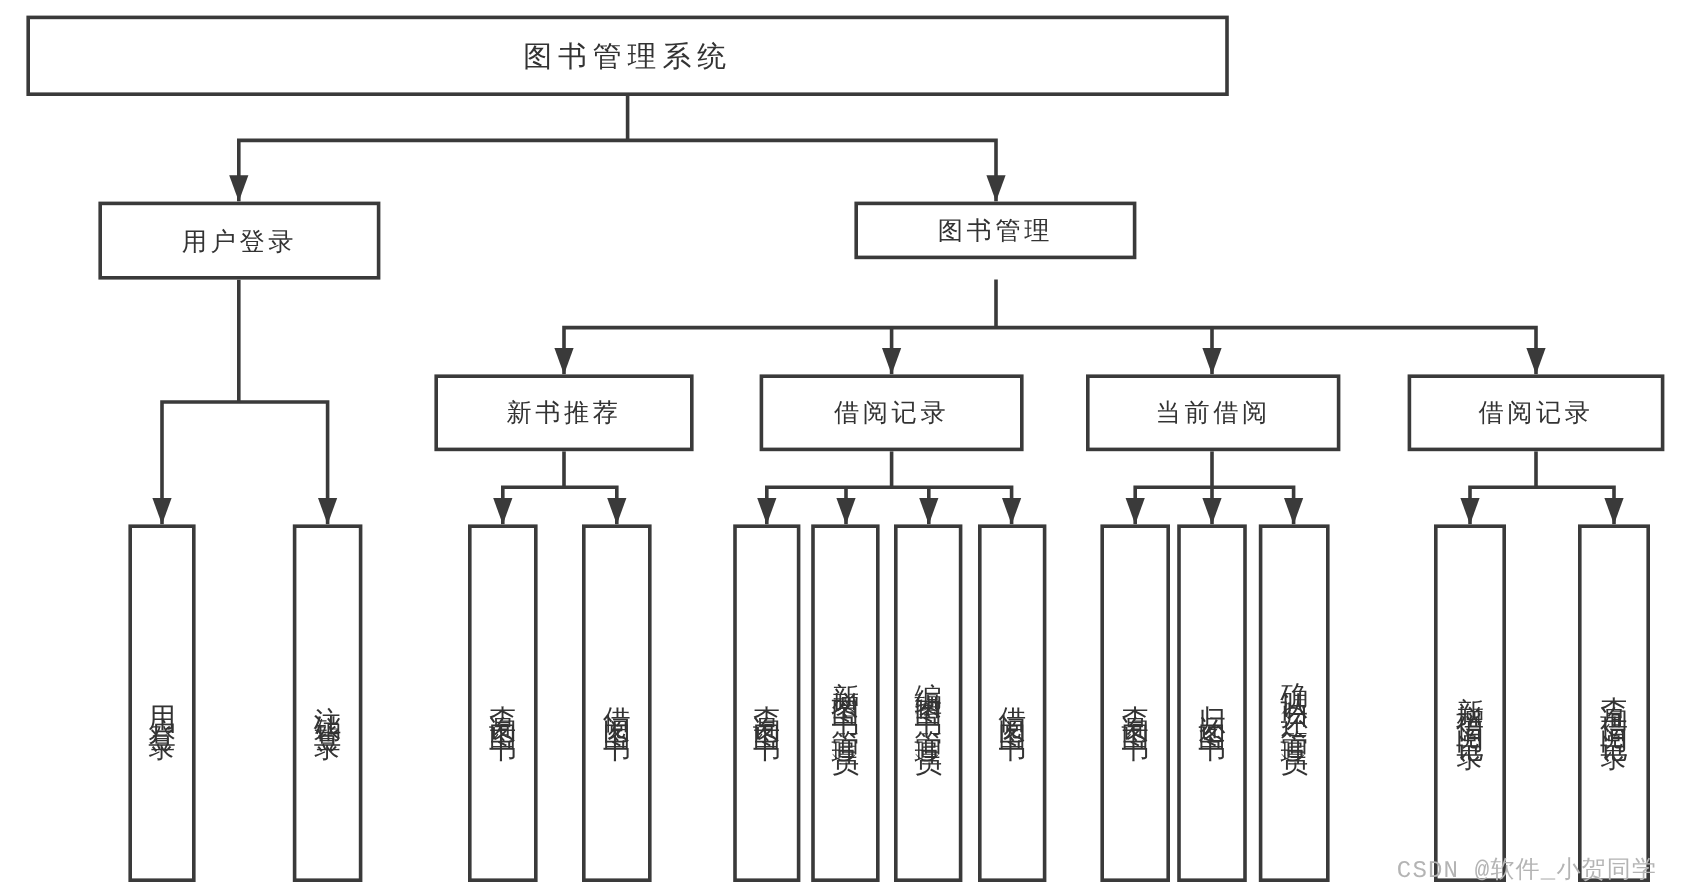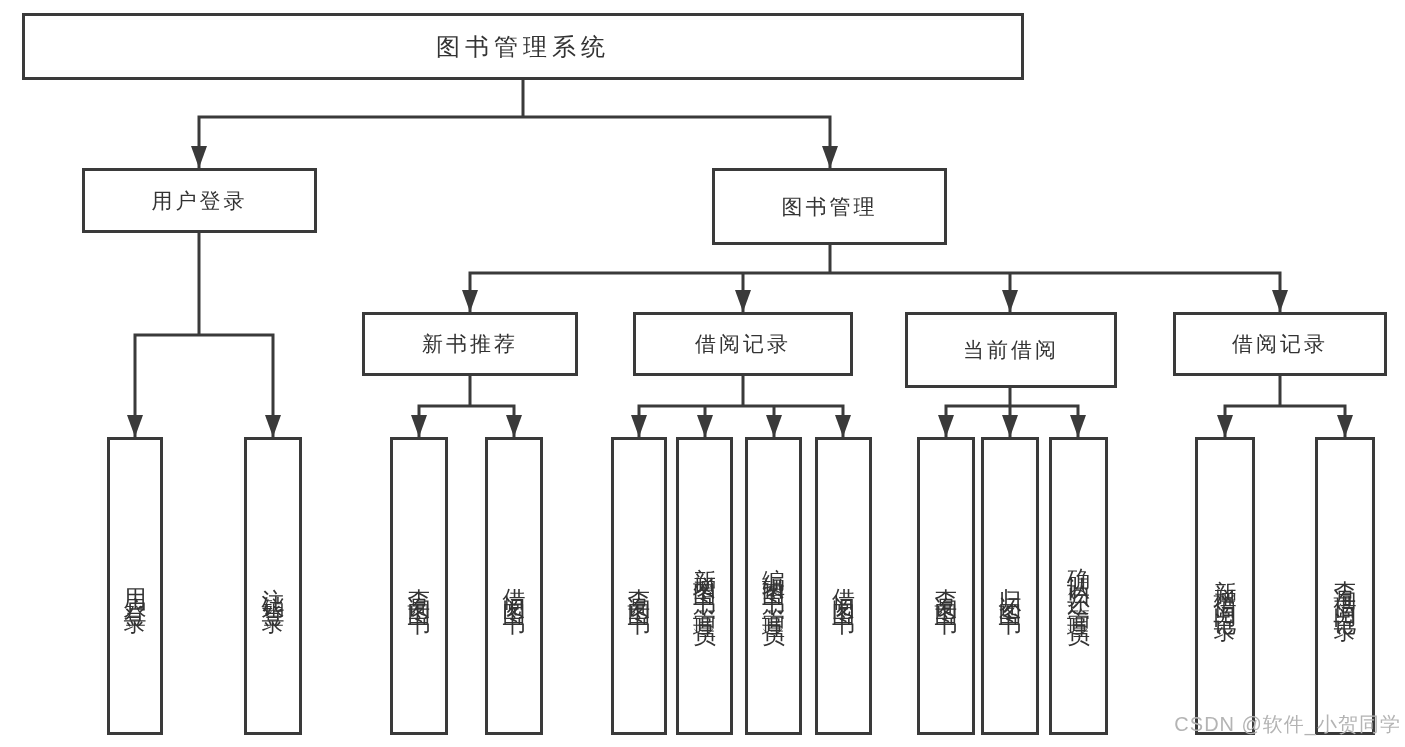--- a/index.html
+++ b/index.html
@@ -13,22 +13,22 @@
     border:3px solid #3a3a3a;display:flex;align-items:center;justify-content:center;
     color:#333333;z-index:2;
   }
   .hl{font-size:21px;letter-spacing:3px;white-space:nowrap;}
   .rootl{font-size:24px;letter-spacing:5px;}
   .vt{
     writing-mode:vertical-rl;text-orientation:mixed;
     font-size:23px;letter-spacing:8px;line-height:1;white-space:nowrap;
   }
   .watermark{
-    position:absolute;top:711px;right:4px;z-index:5;
-    color:#b4b4b4;font-size:20px;letter-spacing:1px;white-space:nowrap;
+    position:absolute;top:711px;right:24px;z-index:5;
+    color:#b4b4b4;font-size:20px;letter-spacing:1px;white-space:nowrap;font-family:Liberation Mono, monospace;
   }
 </style>
 </head>
 <body>
 
 <div class="stage">
 
   <svg class="lines" viewBox="0 0 1405 747" aria-hidden="true">
     <path fill="none" stroke="#3a3a3a" stroke-width="3" d="
       M523,69 V117
@@ -68,25 +68,25 @@
       <polygon points="1002,415 1018,415 1010,437"></polygon>
       <polygon points="1070,415 1086,415 1078,437"></polygon>
       <polygon points="1217,415 1233,415 1225,437"></polygon>
       <polygon points="1337,415 1353,415 1345,437"></polygon>
     </g>
   </svg>
 
   <div class="box rootl" style="left:22px;top:13px;width:1002px;height:67px;">图书管理系统</div>
 
   <div class="box hl" style="left:82px;top:168px;width:235px;height:65px;">用户登录</div>
-  <div class="box hl" style="left:712px;top:168px;width:235px;height:77px;">图书管理</div>
+  <div class="box hl" style="left:712px;top:168px;width:235px;height:48px;">图书管理</div>
 
   <div class="box hl" style="left:362px;top:312px;width:216px;height:64px;">新书推荐</div>
   <div class="box hl" style="left:633px;top:312px;width:220px;height:64px;">借阅记录</div>
-  <div class="box hl" style="left:905px;top:312px;width:212px;height:76px;">当前借阅</div>
+  <div class="box hl" style="left:905px;top:312px;width:212px;height:64px;">当前借阅</div>
   <div class="box hl" style="left:1173px;top:312px;width:214px;height:64px;">借阅记录</div>
 
   <div class="box" style="left:107px;top:437px;width:56px;height:298px;">
     <span class="vt">用户登录</span>
   </div>
   <div class="box" style="left:244px;top:437px;width:58px;height:298px;">
     <span class="vt">注销登录</span>
   </div>
 
   <div class="box" style="left:390px;top:437px;width:58px;height:298px;">

